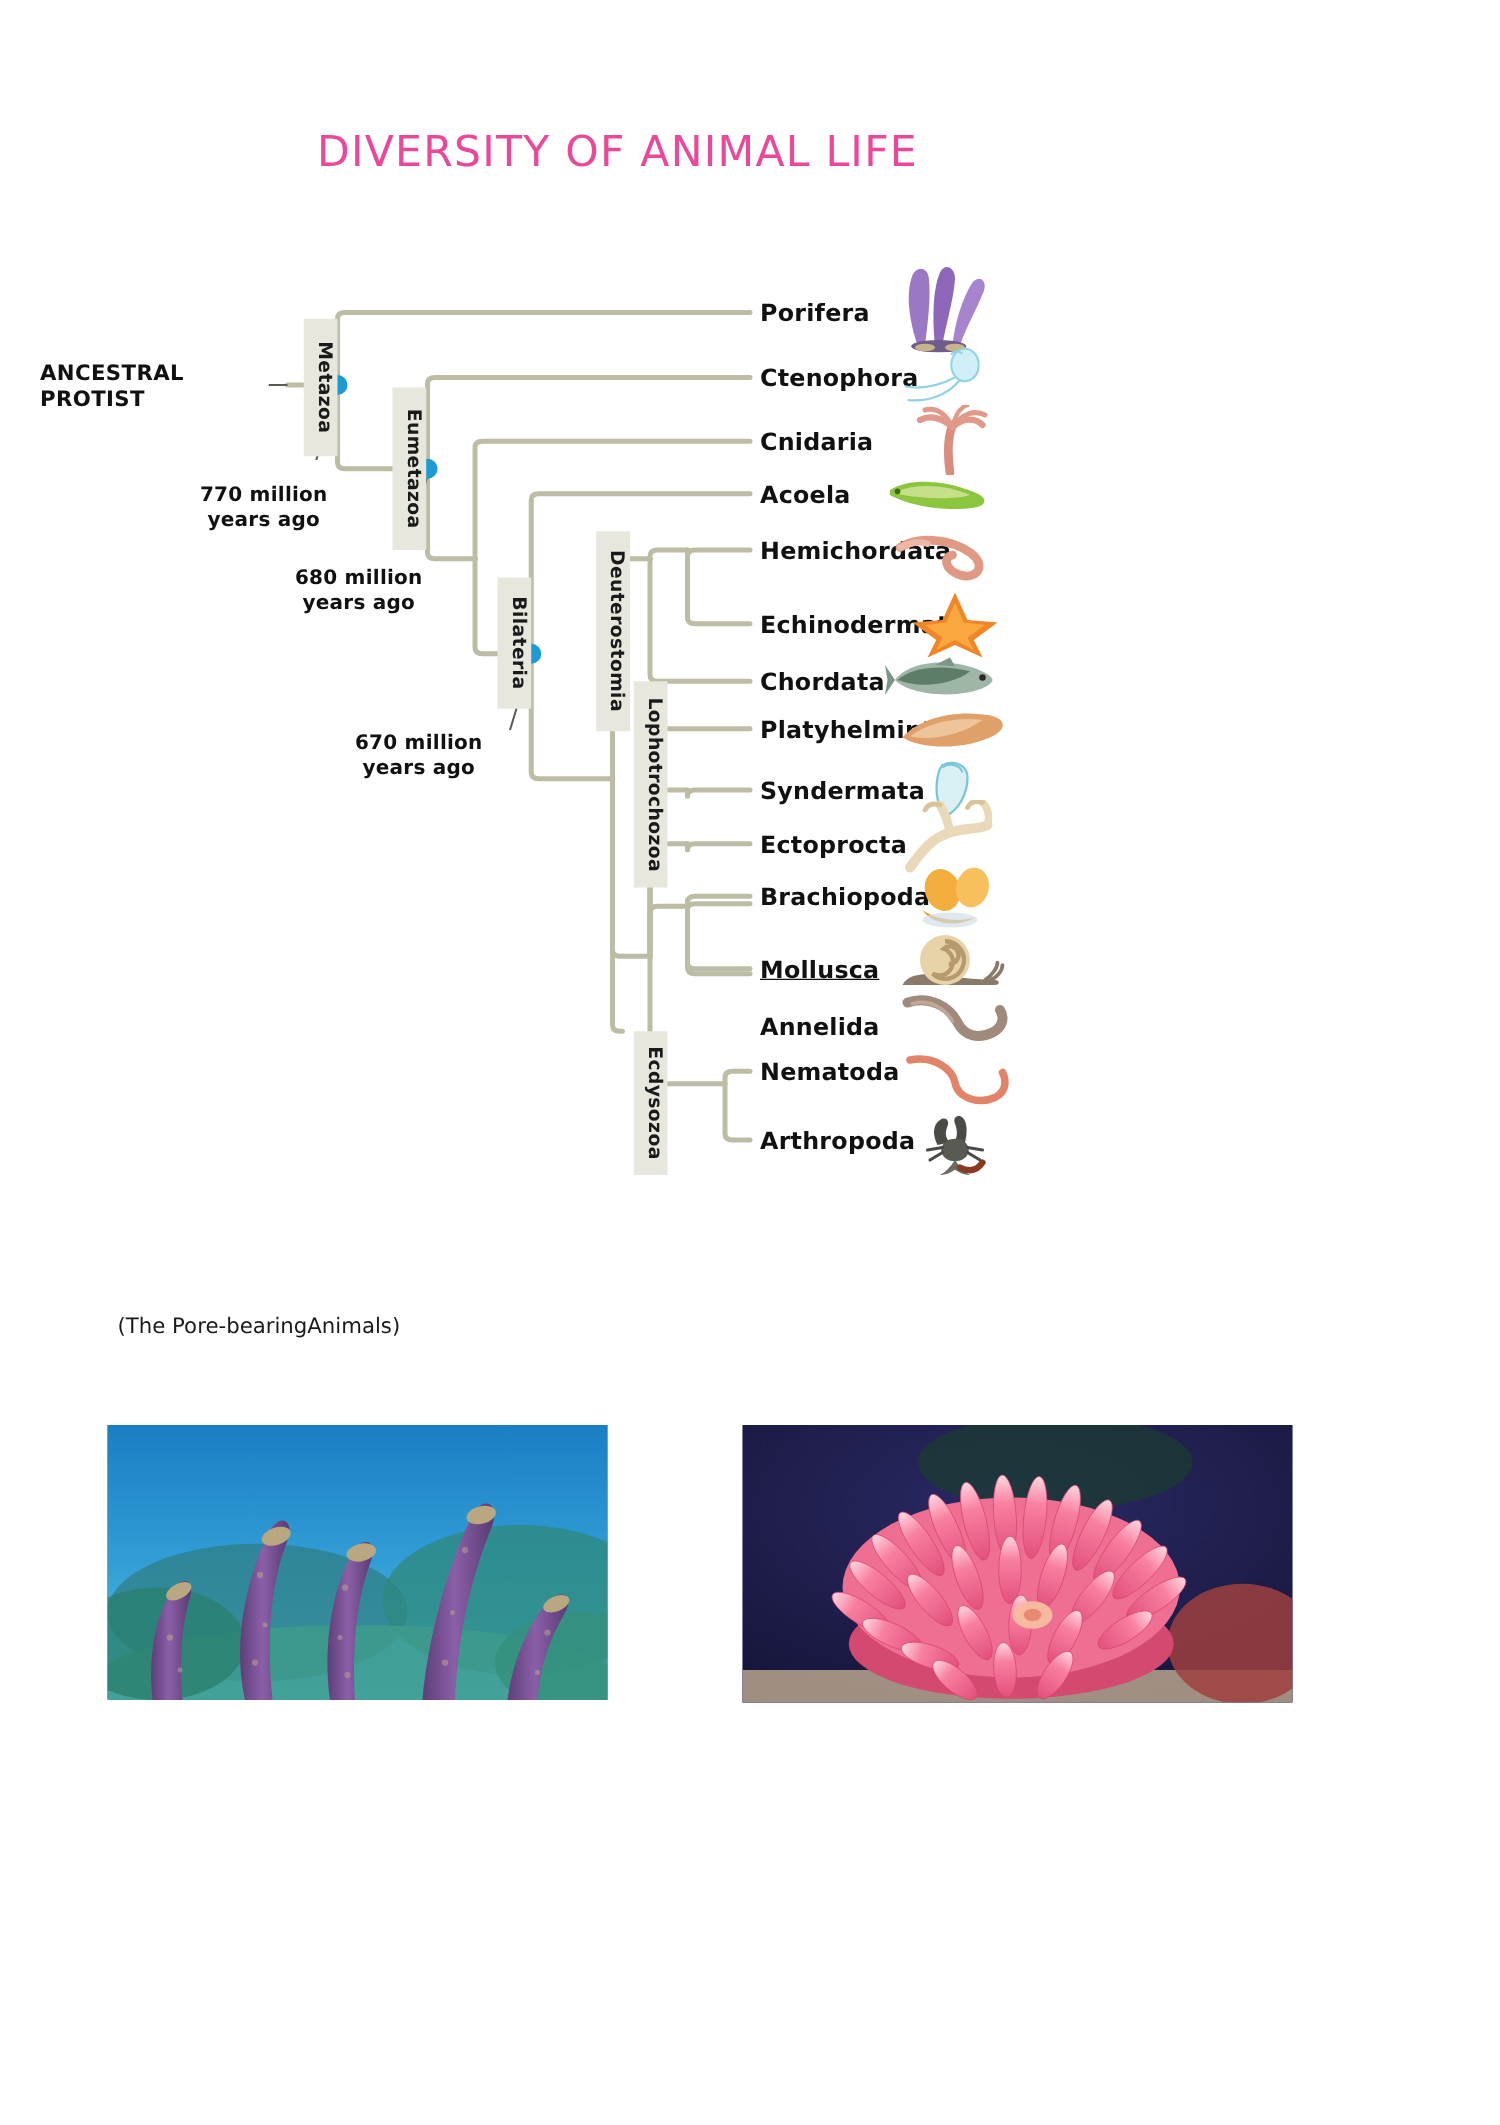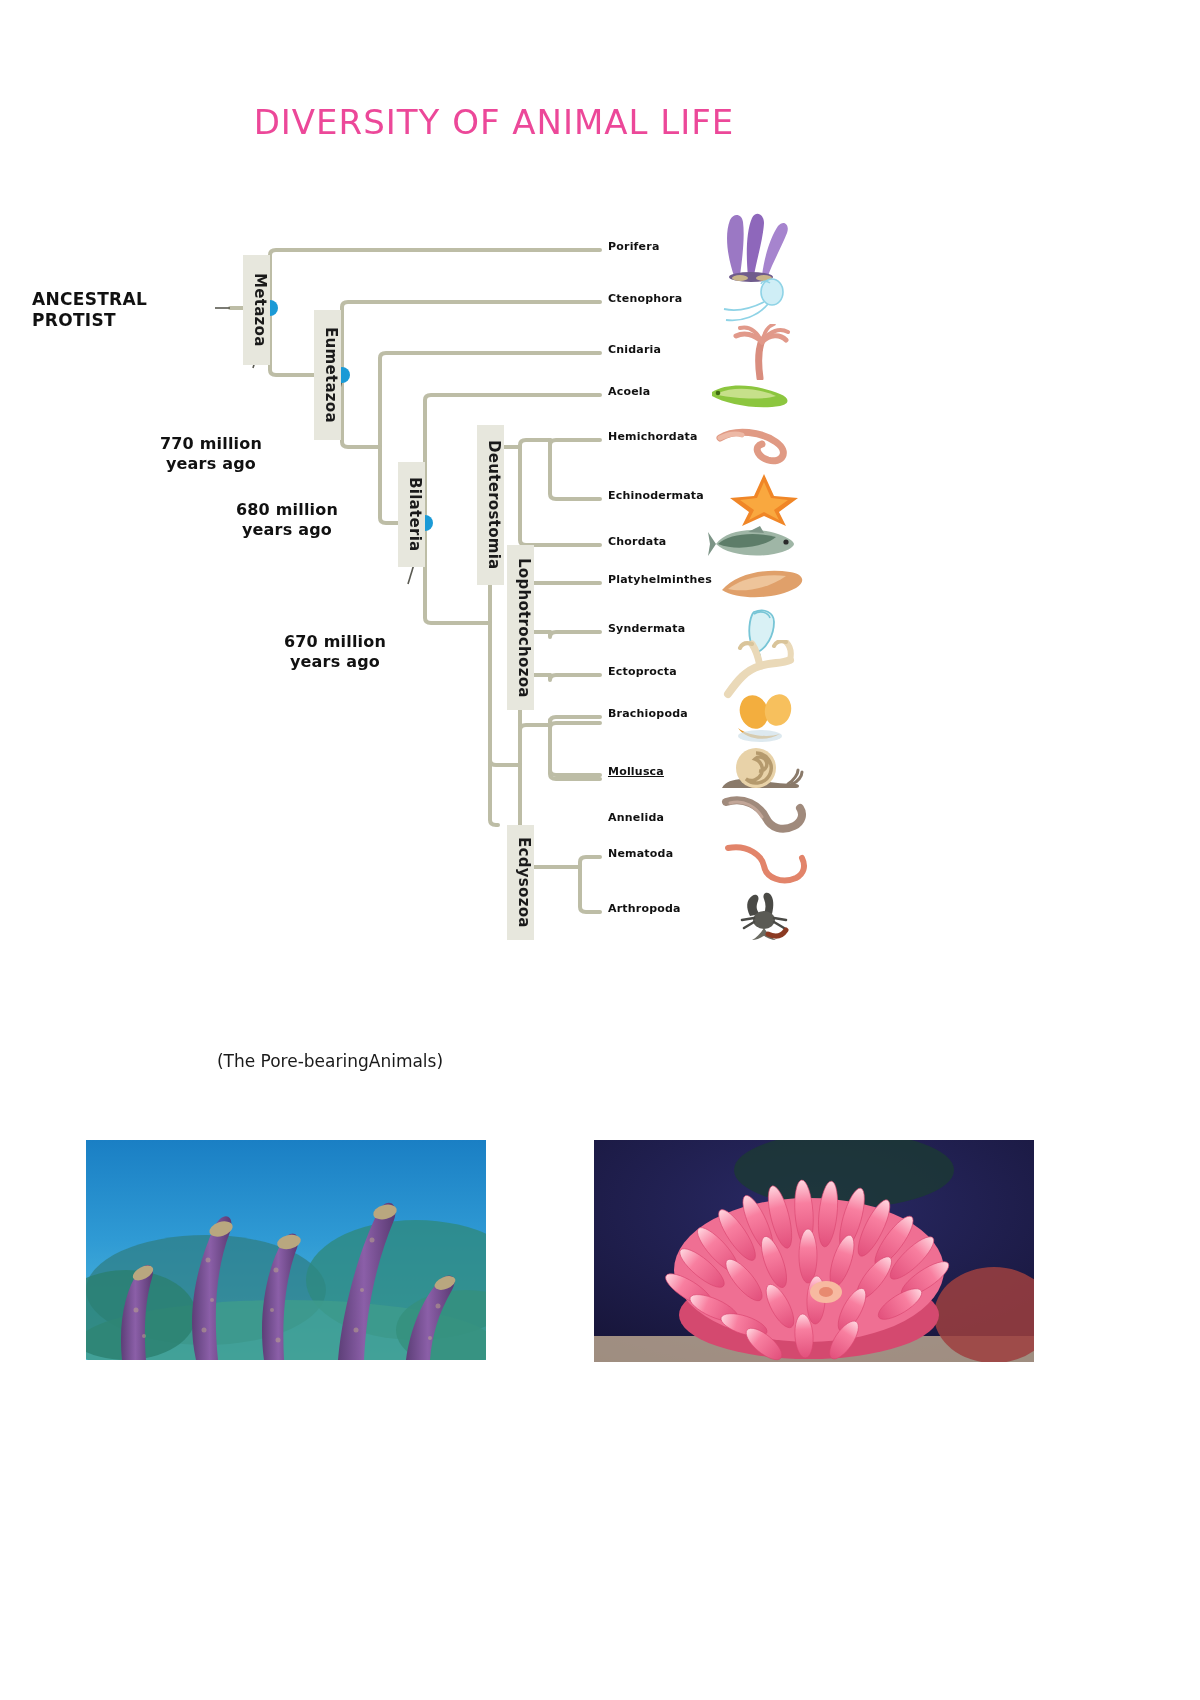--- a/index.html
+++ b/index.html
@@ -38,25 +38,25 @@
     line-height:1;
   }
   .ancestral{
     position:absolute;
     font-weight:bold;font-size:17px;color:#111;
     line-height:1.25;letter-spacing:0.3px;
   }
   .age-label{
     position:absolute;
     font-weight:bold;font-size:16px;color:#111;
-    line-height:1.25;text-align:center;letter-spacing:0.2px;margin-top:48px;
+    line-height:1.25;text-align:center;letter-spacing:0.2px;
   }
   .taxon{
     position:absolute;
-    font-weight:bold;font-size:11px;color:#111;
+    font-weight:bold;font-size:19px;color:#111;
     white-space:nowrap;letter-spacing:0.2px;
   }
   .critter{
     position:absolute;
     width:96px;height:52px;
   }
   
   .caption{
     position:absolute;
     font-family:"DejaVu Sans", sans-serif;
@@ -311,21 +311,21 @@
       <ellipse cx="44" cy="32" rx="11" ry="9" fill="#5a5a54"></ellipse>
       <path d="M44 40 C48 46 52 50 56 52 C52 52 46 50 42 46 Z" fill="#6b6b62"></path>
       <path d="M44 40 C40 46 36 50 32 52 C36 52 42 50 46 46 Z" fill="#6b6b62"></path>
       <path d="M34 34 L24 40 M34 30 L22 32 M54 34 L64 40 M54 30 L66 32" stroke="#4a4a46" stroke-width="2.5" stroke-linecap="round"></path>
       <path d="M48 46 C56 50 62 48 66 42" fill="none" stroke="#8b3a22" stroke-width="5" stroke-linecap="round"></path>
     </svg>
   </div>
 </div>
 
 <div class="caption" style="left:86px;top:1048px;width:480px;">
-  <div style="padding-left:8px;text-align:center;">(The Pore-bearingAnimals)</div>
+  <div style="padding-left:8px;">(The Pore-bearingAnimals)</div>
 </div>
 
 <div class="photo" style="left:86px;top:1140px;width:400px;height:220px;">
   <svg width="400" height="220" viewBox="0 0 400 220">
     <defs>
       <linearGradient id="seaA" x1="0" y1="0" x2="0" y2="1">
         <stop offset="0%" stop-color="#1a7fc4"></stop>
         <stop offset="45%" stop-color="#2f9ad4"></stop>
         <stop offset="100%" stop-color="#58c2dd"></stop>
       </linearGradient>

